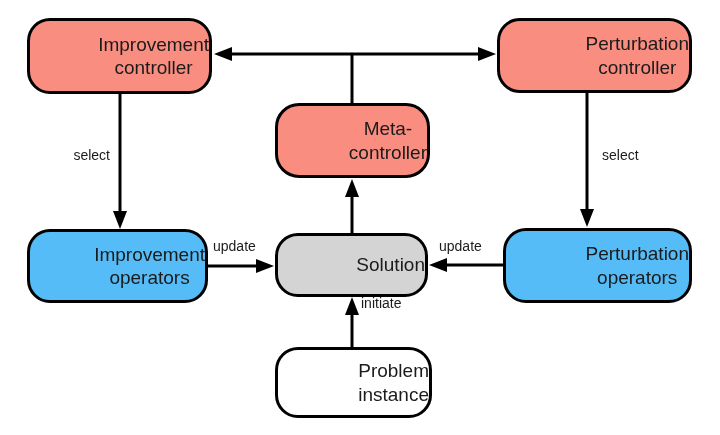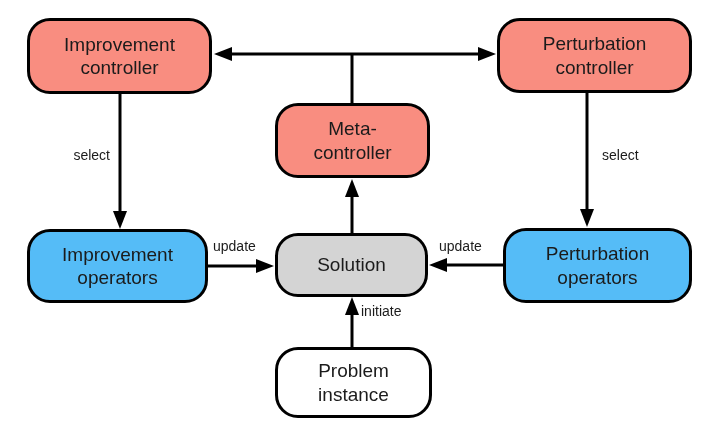--- a/index.html
+++ b/index.html
@@ -20,21 +20,21 @@
     background:var(--background);
     overflow:hidden;
   }
   .edges{position:absolute;left:0;top:0;width:720px;height:435px;}
   .edges line{stroke:var(--stroke);stroke-width:3;}
   .edges polygon{fill:var(--stroke);stroke:none;}
   .node{
     position:absolute;
     border:3.5px solid var(--stroke);
     border-radius:23px;
-    display:flex;align-items:center;justify-content:center;
+    display:flex;align-items:center;justify-content:flex-end;
     text-align:center;
     font-size:19px;line-height:1.22;
     white-space:pre-line;
     color:var(--text);
   }
   .node.controller{background:var(--controller-fill);}
   .node.operator{background:var(--operator-fill);}
   .node.solution{background:var(--solution-fill);}
   .node.instance{background:var(--instance-fill);}
   .edge-label{
@@ -90,21 +90,21 @@
   <div class="node controller" style="left:27px;top:18px;width:185px;height:76px;">
     <span>Improvement
 controller</span>
   </div>
 
   <div class="node controller" style="left:497px;top:18px;width:195px;height:75px;">
     <span>Perturbation
 controller</span>
   </div>
 
-  <div class="node controller" style="left:275px;top:103px;width:155px;height:75px;">
+  <div class="node controller" style="left:275px;top:103px;width:155px;height:75px;border-radius:24px;">
     <span>Meta-
 controller</span>
   </div>
 
   <div class="node operator" style="left:27px;top:229px;width:181px;height:74px;">
     <span>Improvement
 operators</span>
   </div>
 
   <div class="node solution" style="left:275px;top:233px;width:153px;height:64px;">
@@ -122,15 +122,15 @@
   </div>
 
   <span class="edge-label ta-r" style="left:48px;top:145px;width:62px;">select</span>
 
   <span class="edge-label ta-l" style="left:602px;top:145px;width:62px;">select</span>
 
   <span class="edge-label ta-c" style="left:213px;top:236px;width:60px;">update</span>
 
   <span class="edge-label ta-c" style="left:439px;top:236px;width:60px;">update</span>
 
-  <span class="edge-label ta-c" style="left:361px;top:301px;width:70px;">initiate</span>
+  <span class="edge-label ta-c" style="left:361px;top:293px;width:70px;">initiate</span>
 
 </div>
 
 </body></html>

